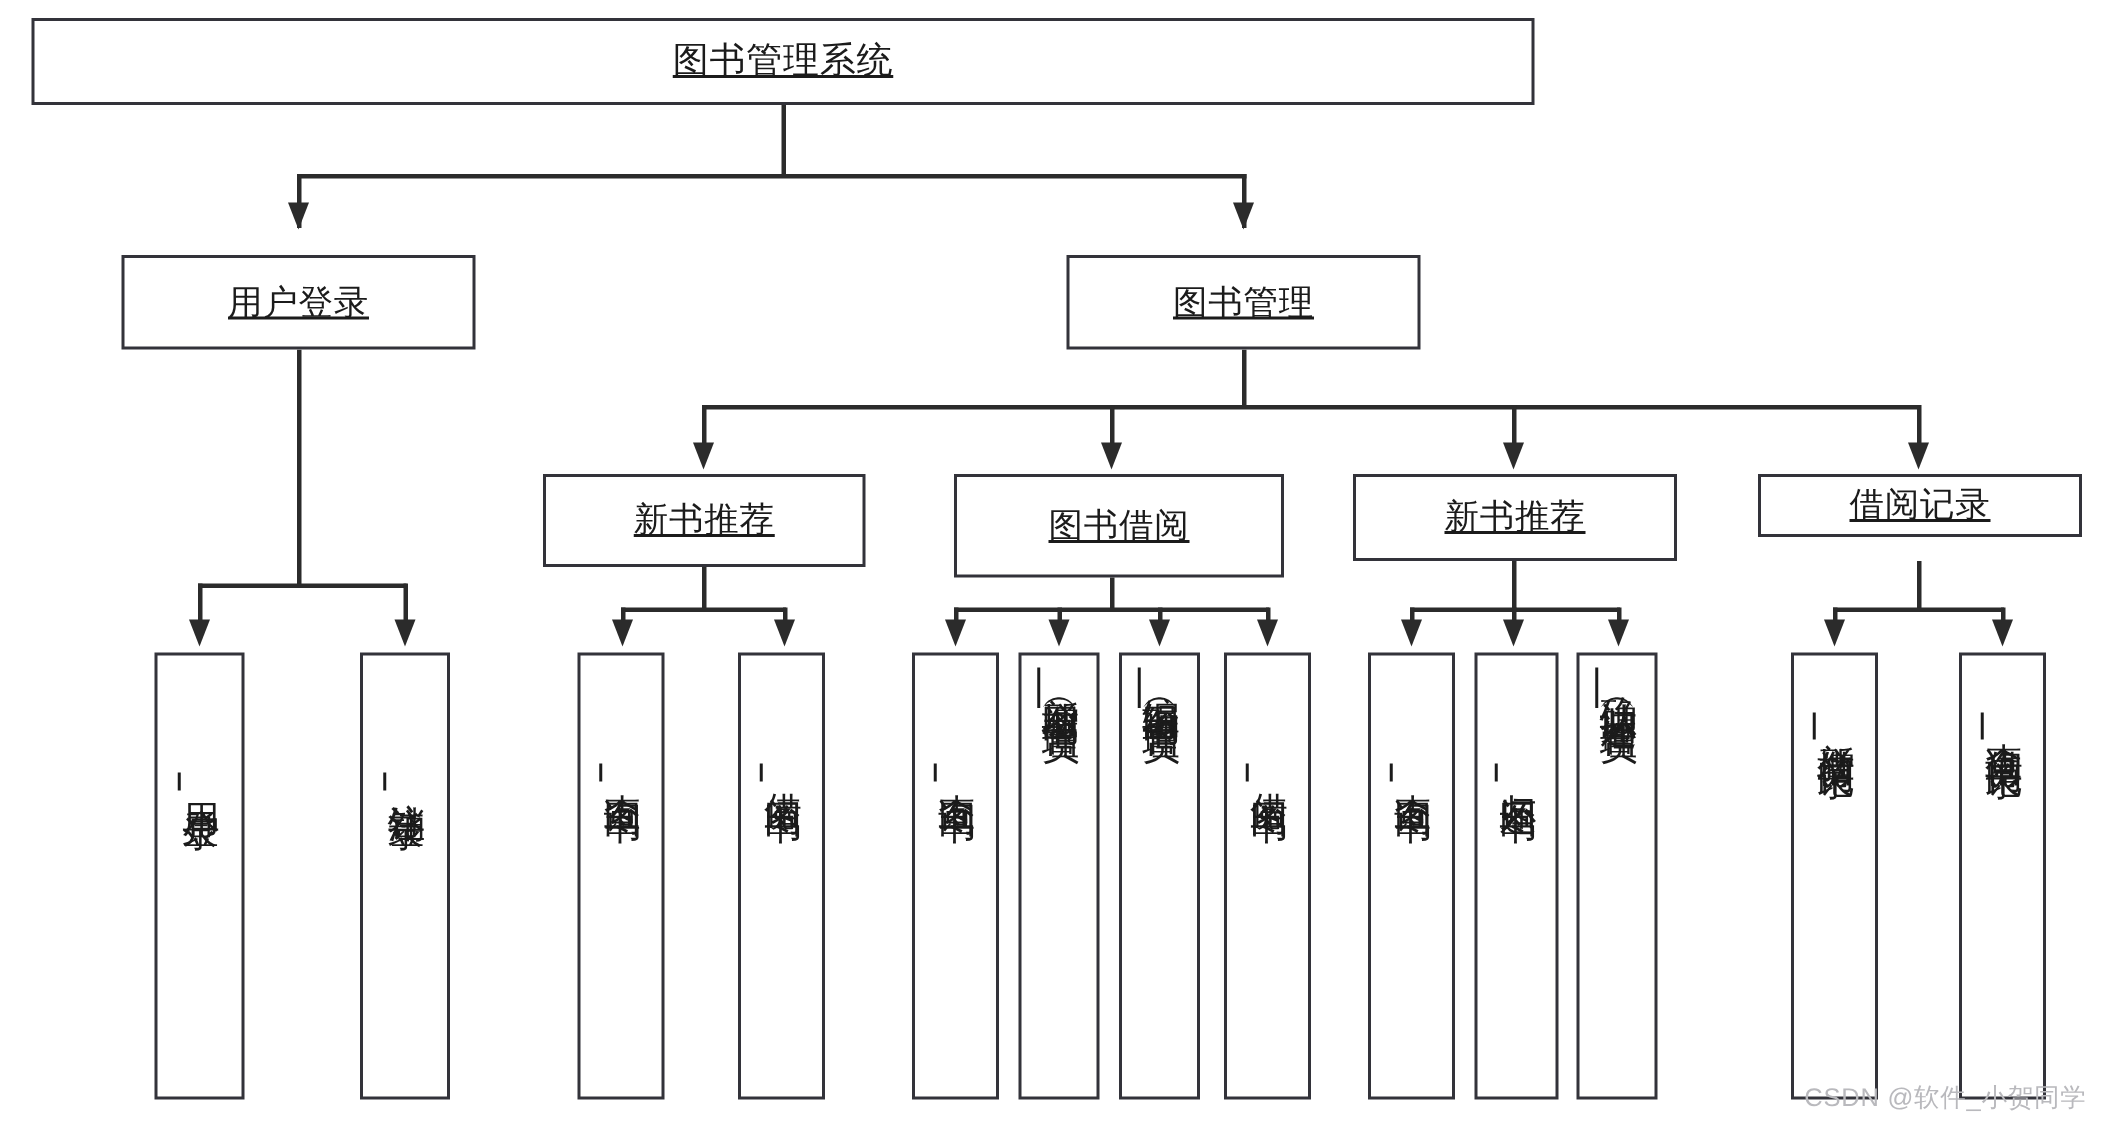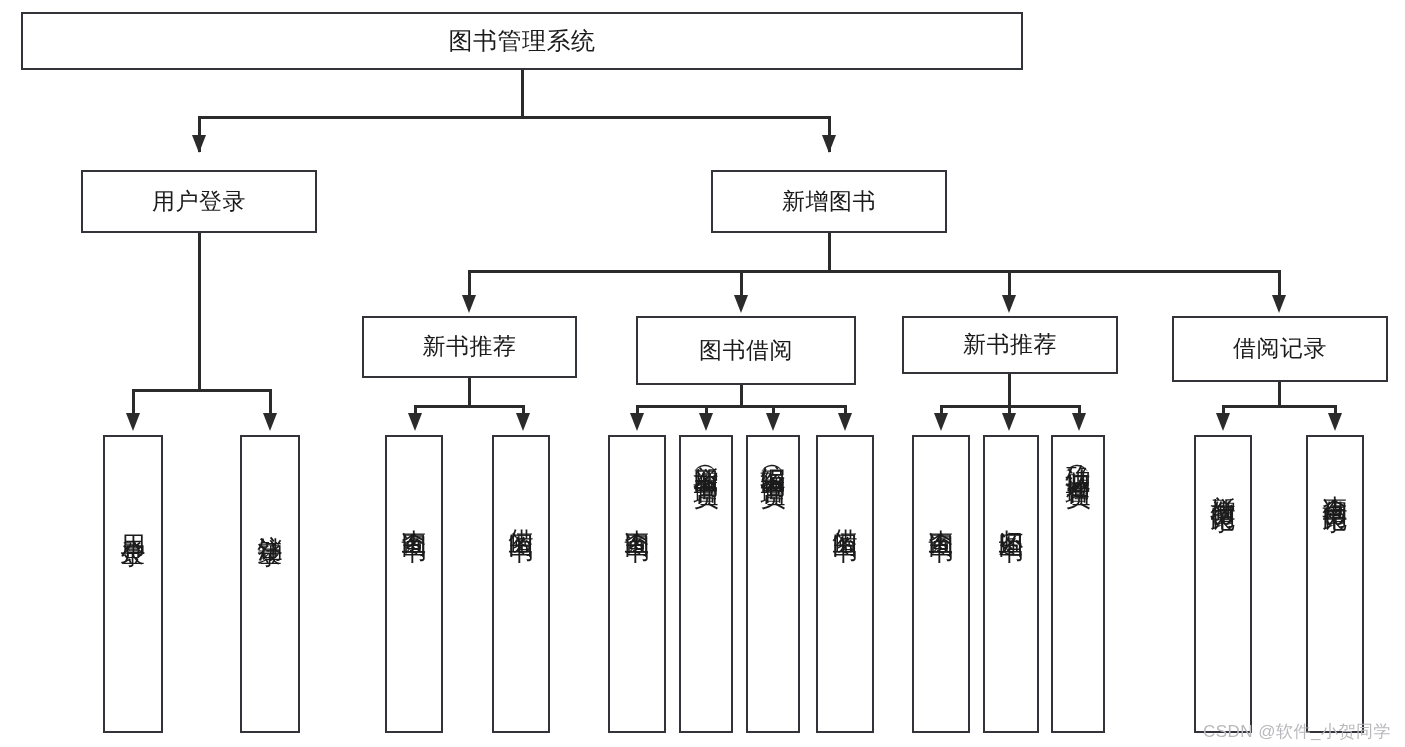--- a/index.html
+++ b/index.html
@@ -28,20 +28,21 @@
     justify-content: center;
     color: #1b1b1b;
     z-index: 3;
   }
   .node .label {
     display: block;
     text-align: left;
     line-height: 1.18;
     letter-spacing: 0.5px;
     white-space: nowrap;
+    text-decoration: underline;
   }
   
   .node.h .label {
     font-size: 23px;
   }
   .node.root .label {
     font-size: 24px;
   }
   
   .node.v {
@@ -102,21 +103,21 @@
 
   <div class="edge vline" style="left:198px; top:116px; width:2.5px; height:36px;"></div>
   <div class="arrow" style="left:192px; top:135px;"></div>
   <div class="edge vline" style="left:828px; top:116px; width:2.5px; height:36px;"></div>
   <div class="arrow" style="left:822px; top:135px;"></div>
 
   <div class="node h" style="left:81px; top:170px; width:236px; height:63px;">
     <span class="label">用户登录</span>
   </div>
   <div class="node h" style="left:711px; top:170px; width:236px; height:63px;">
-    <span class="label">新增图书</span>
+    <span class="label">图书管理</span>
   </div>
 
   <div class="edge vline" style="left:198px; top:233px; width:2.5px; height:158px;"></div>
   <div class="edge hline" style="left:132px; top:389px; width:139px; height:2.5px;"></div>
   <div class="edge vline" style="left:132px; top:389px; width:2.5px; height:30px;"></div>
   <div class="arrow" style="left:126px; top:413px;"></div>
   <div class="edge vline" style="left:269px; top:389px; width:2.5px; height:30px;"></div>
   <div class="arrow" style="left:263px; top:413px;"></div>
 
   <div class="edge vline" style="left:828px; top:233px; width:2.5px; height:39px;"></div>
@@ -132,21 +133,21 @@
 
   <div class="node h" style="left:362px; top:316px; width:215px; height:62px;">
     <span class="label">新书推荐</span>
   </div>
   <div class="node h" style="left:636px; top:316px; width:220px; height:69px;">
     <span class="label">图书借阅</span>
   </div>
   <div class="node h" style="left:902px; top:316px; width:216px; height:58px;">
     <span class="label">新书推荐</span>
   </div>
-  <div class="node h" style="left:1172px; top:316px; width:216px; height:66px;">
+  <div class="node h" style="left:1172px; top:316px; width:216px; height:42px;">
     <span class="label">借阅记录</span>
   </div>
 
   <div class="edge vline" style="left:468px; top:374px; width:2.5px; height:33px;"></div>
   <div class="edge hline" style="left:414px; top:405px; width:110px; height:2.5px;"></div>
   <div class="edge vline" style="left:414px; top:405px; width:2.5px; height:14px;"></div>
   <div class="arrow" style="left:408px; top:413px;"></div>
   <div class="edge vline" style="left:522px; top:405px; width:2.5px; height:14px;"></div>
   <div class="arrow" style="left:516px; top:413px;"></div>
 

